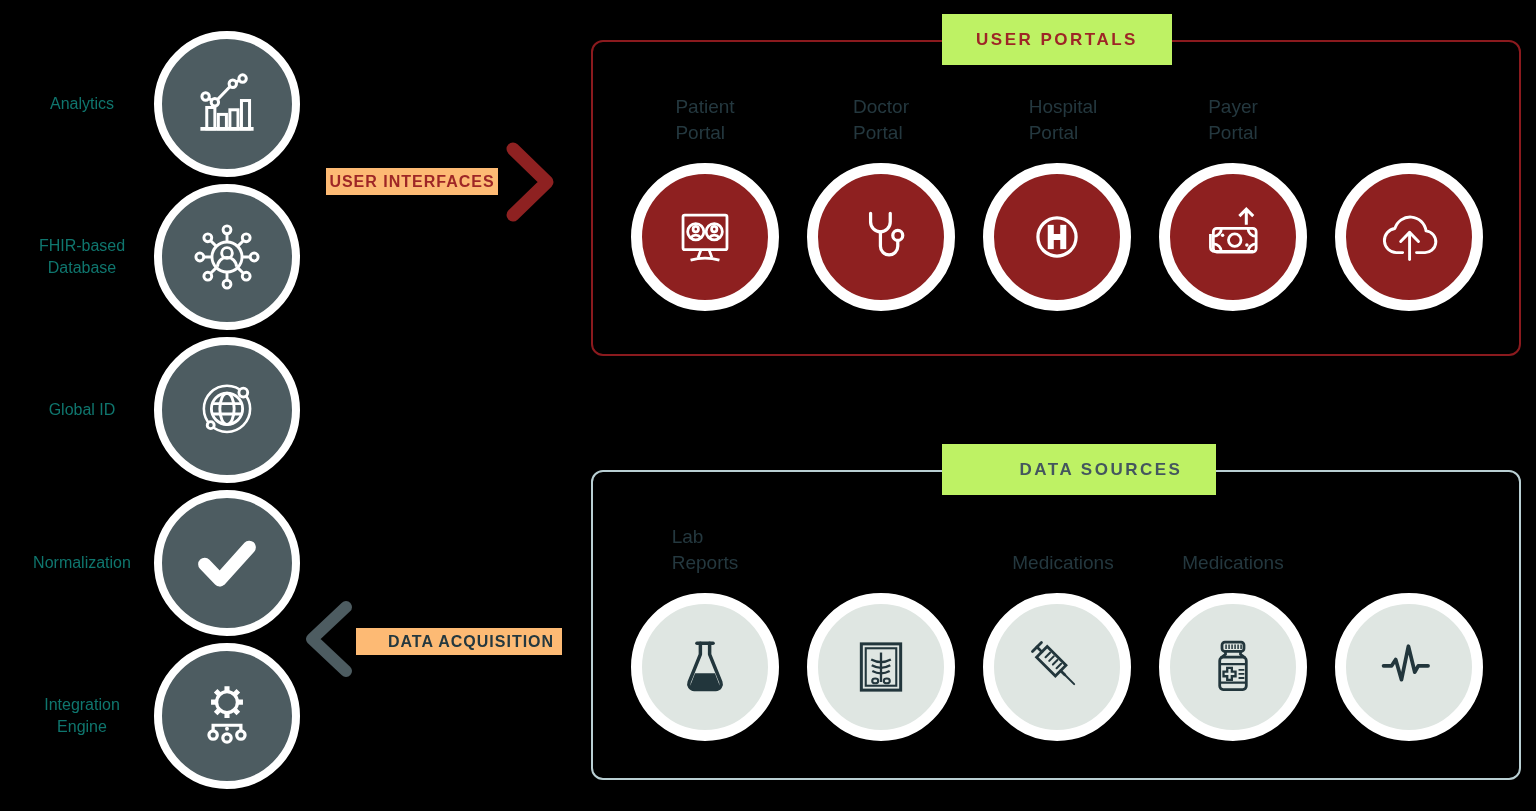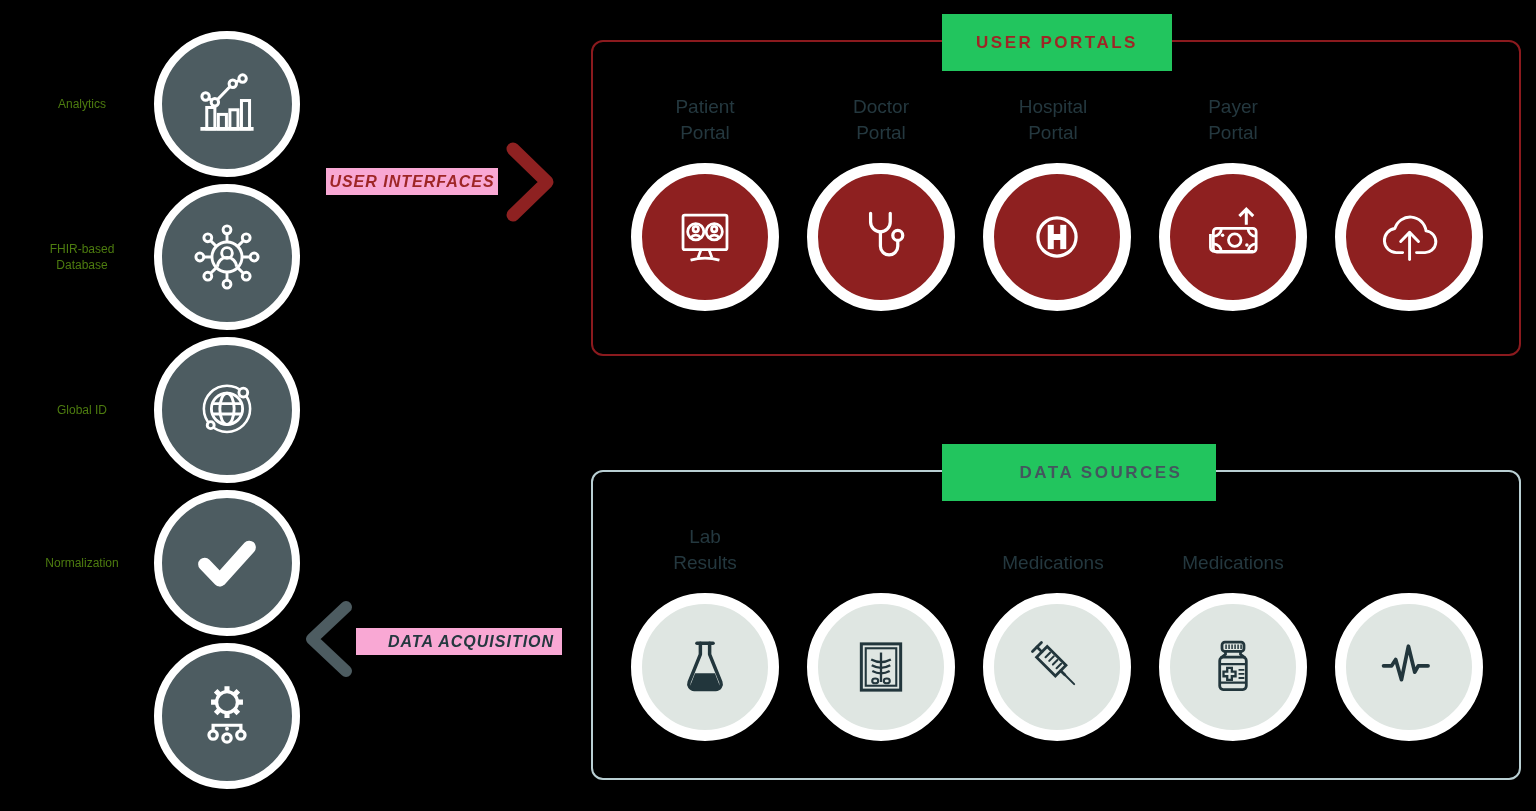--- a/index.html
+++ b/index.html
@@ -1,58 +1,60 @@
 <!DOCTYPE html>
 <html><head>
 <meta charset="utf-8">
 <style>
   html,body{margin:0;padding:0;background:#000;}
   .stage{position:relative;width:1536px;height:811px;background:#000;overflow:hidden;
          font-family:"Liberation Sans", sans-serif;}
   
   .pl-label{position:absolute;left:0;width:164px;height:68px;display:flex;align-items:center;
-            justify-content:center;text-align:center;font-size:12px;line-height:1.35;
-            color:#4d7c0f;white-space:pre-line;}
+            justify-content:center;text-align:center;font-size:16px;line-height:1.35;
+            color:#0f766e;white-space:pre-line;}
   .pl-circle{position:absolute;left:154px;width:130px;height:130px;border:8px solid #fff;
              border-radius:50%;background:#4d5c61;display:flex;align-items:center;justify-content:center;}
   
-  .flow-label{position:absolute;background:#f9a8d4;display:flex;align-items:center;justify-content:center;
-              font-weight:bold;letter-spacing:1px;font-style:italic;}
+  .flow-label{position:absolute;background:#fdba74;display:flex;align-items:center;justify-content:center;
+              font-weight:bold;letter-spacing:1px;}
   .flow-label.ui{left:326px;top:168px;width:172px;height:27px;font-size:16px;color:#9e2626;}
   .flow-label.da{left:356px;top:628px;width:182px;height:27px;font-size:16px;color:#24383f;padding-left:24px;}
   .chev{position:absolute;}
   
   .box{position:absolute;left:591px;width:926px;border:2px solid;border-radius:12px;}
   .box.portal{top:40px;height:312px;border-color:#8b1a1e;}
   .box.source{top:470px;height:306px;border-color:#b9cfd3;}
-  .hdr{position:absolute;left:942px;width:230px;height:57px;background:#22c55e;display:flex;
+  .hdr{position:absolute;left:942px;width:230px;height:51px;background:#bef264;display:flex;
        align-items:center;justify-content:center;font-weight:bold;font-size:17px;letter-spacing:2.5px;}
   .hdr.portal{top:14px;color:#9e2626;}
   .hdr.source{top:444px;color:#44565e;padding-left:44px;}
   .cell-label{position:absolute;width:176px;top:38px;height:66px;display:flex;align-items:flex-end;
-              justify-content:center;text-align:center;font-size:19px;line-height:1.38;
+              justify-content:center;text-align:left;font-size:19px;line-height:1.38;
               color:#24383f;white-space:pre-line;}
   .big-circle{position:absolute;top:121px;width:126px;height:126px;border-radius:50%;
               border:11px solid #fff;display:flex;align-items:center;justify-content:center;}
   .box.portal .big-circle{background:#8e2020;}
   .box.source .big-circle{background:#dfe6e2;}
   .c0{left:38px}.c1{left:214px}.c2{left:390px}.c3{left:566px}.c4{left:742px}
-  .l0{left:24px}.l1{left:200px}.l2{left:372px}.l3{left:552px}.l4{left:728px}
+  .l0{left:24px}.l1{left:200px}.l2{left:382px}.l3{left:552px}.l4{left:728px}
   svg{display:block;}
 </style>
 </head>
 <body>
 
 <div class="stage">
 
   <div class="pl-label" style="top:70px">Analytics</div>
   <div class="pl-label" style="top:223px">FHIR-based
 Database</div>
   <div class="pl-label" style="top:376px">Global ID</div>
   <div class="pl-label" style="top:529px">Normalization</div>
+  <div class="pl-label" style="top:682px">Integration
+Engine</div>
 
   <div class="pl-circle" style="top:31px">
     <svg width="74" height="74" viewBox="0 0 64 64">
       <g fill="none" stroke="#fff" stroke-width="2.6">
         <path d="M9,53.5 H55" stroke-width="3.4"></path>
         <rect x="14.5" y="35" width="7" height="18.5"></rect>
         <rect x="24.5" y="41" width="7" height="12.5"></rect>
         <rect x="34.5" y="37" width="7" height="16.5"></rect>
         <rect x="44.5" y="29" width="7" height="24.5"></rect>
         <path d="M13.5,25.5 L21.5,30.5 L37,14.5 L45.5,10"></path>
@@ -192,21 +194,21 @@
           <path d="M32.5,51.5 V28.5"></path>
           <path d="M24.8,35.8 L32.5,28 L40.2,35.8"></path>
         </g>
       </svg>
     </div>
   </div>
   <div class="hdr portal">USER PORTALS</div>
 
   <div class="box source">
     <div class="cell-label l0">Lab
-Results</div>
+Reports</div>
     <div class="cell-label l2">Medications</div>
     <div class="cell-label l3">Medications</div>
 
     <div class="big-circle c0">
       <svg width="74" height="74" viewBox="0 0 64 64">
         <g fill="none" stroke="#22363c" stroke-width="3" stroke-linecap="round" stroke-linejoin="round">
           <path d="M25,11.5 h14"></path>
           <path d="M28,11.5 v9.5 L18.3,45 a4.8,4.8 0 0 0 4.4,6.5 h18.6 a4.8,4.8 0 0 0 4.4,-6.5 L36,21 v-9.5"></path>
         </g>
         <path d="M23.4,37.5 h17.2 l3.6,9.3 c0.9,2.4 -0.6,3.7 -2.6,3.7 h-19.2 c-2,0 -3.5,-1.3 -2.6,-3.7 Z" fill="#22363c"></path>

